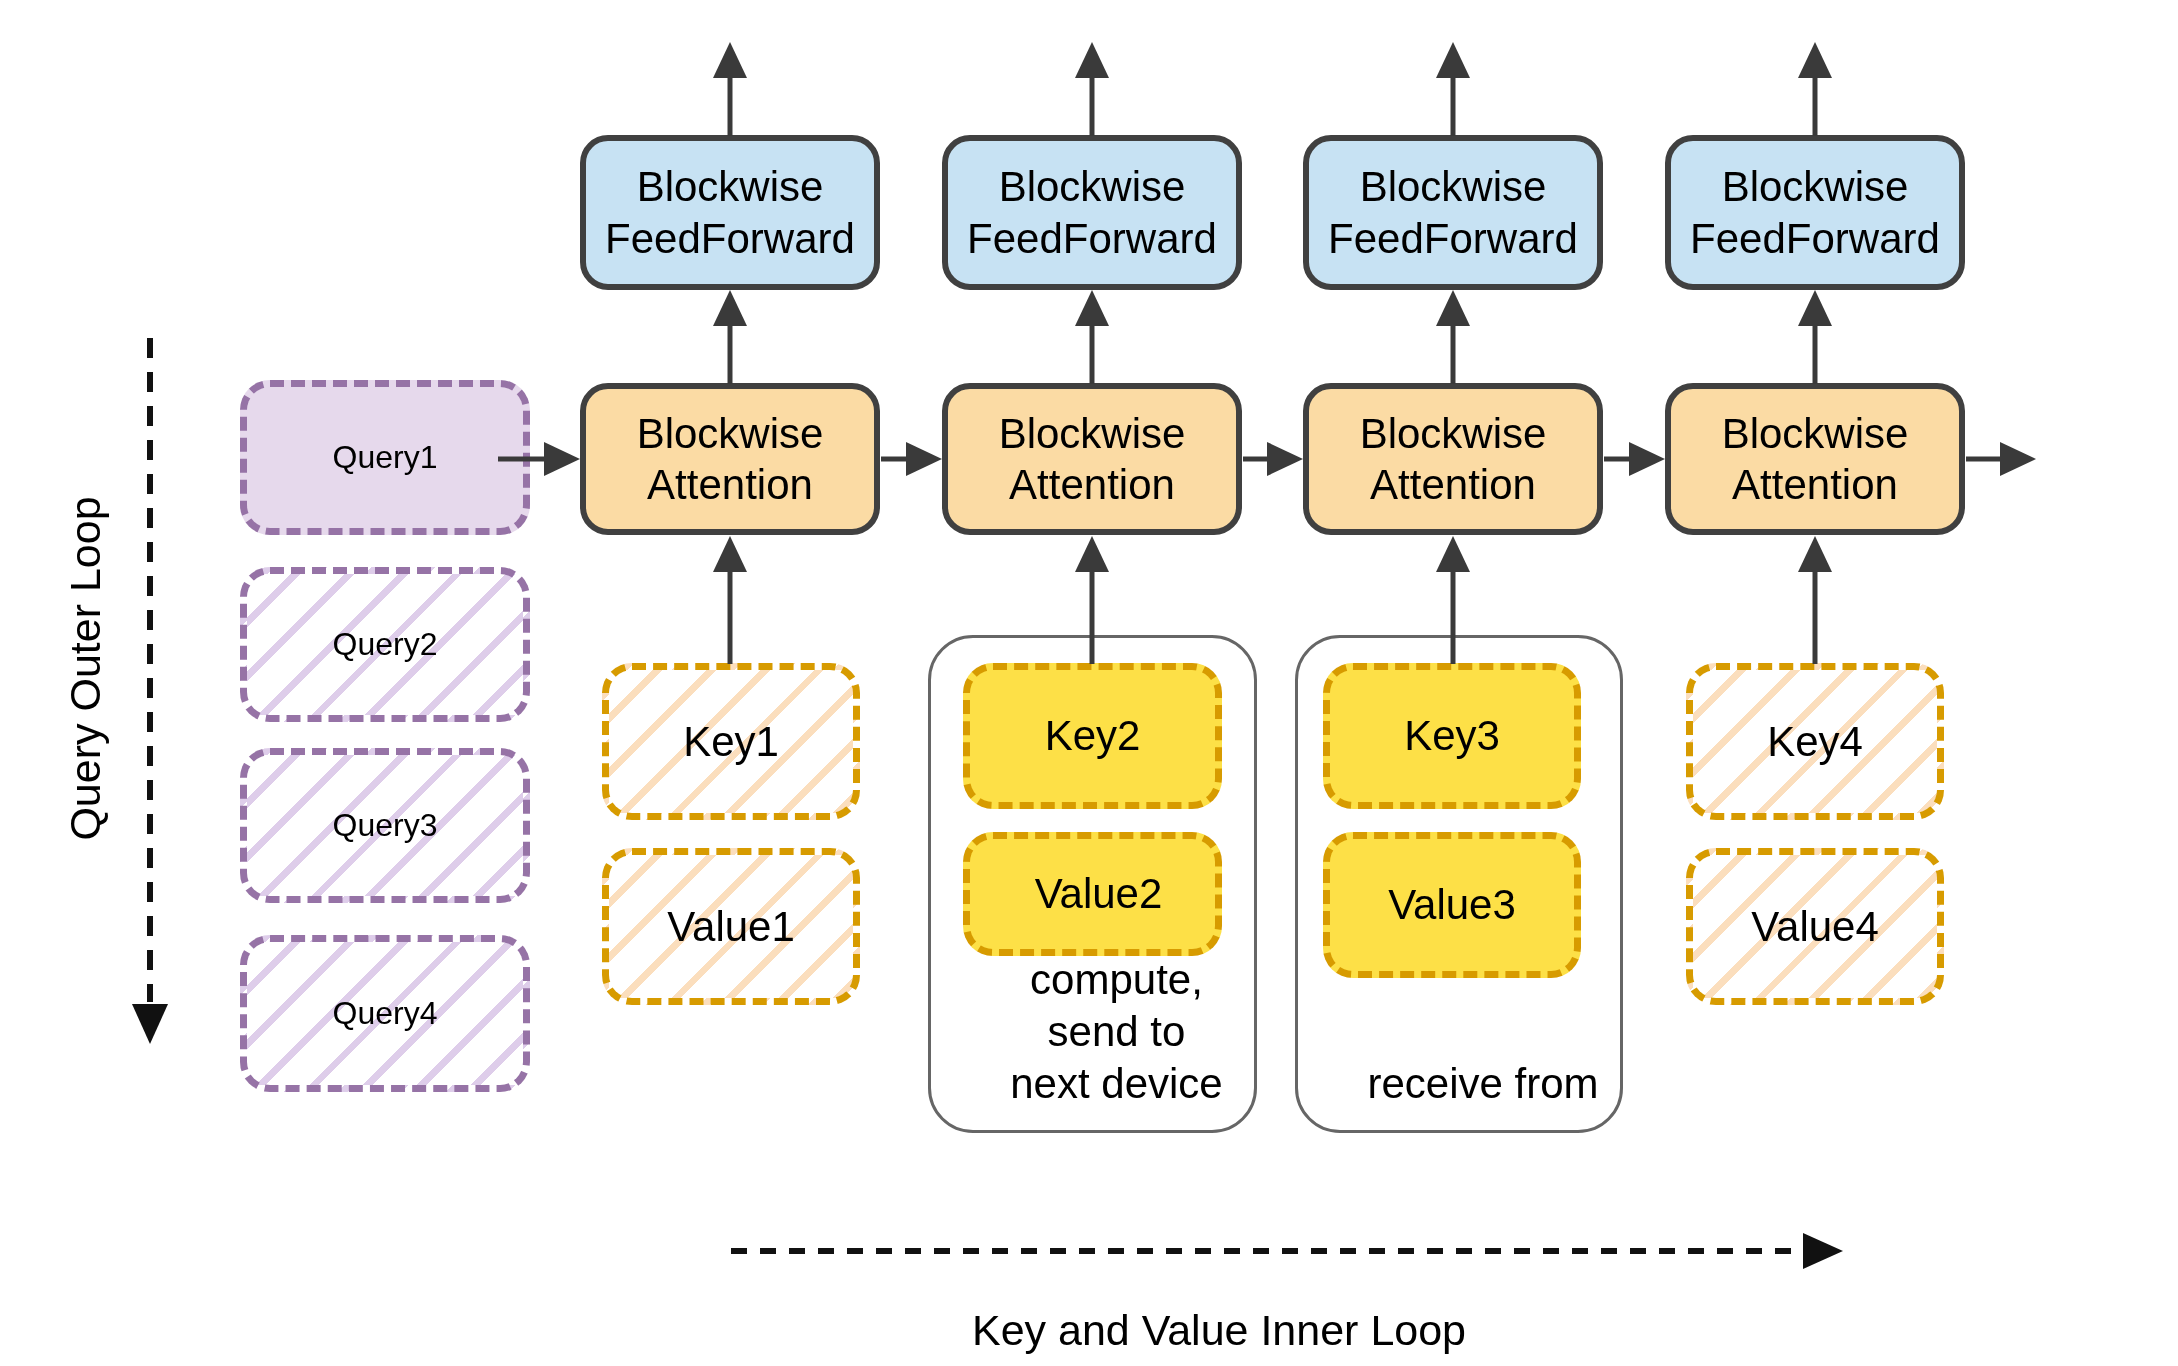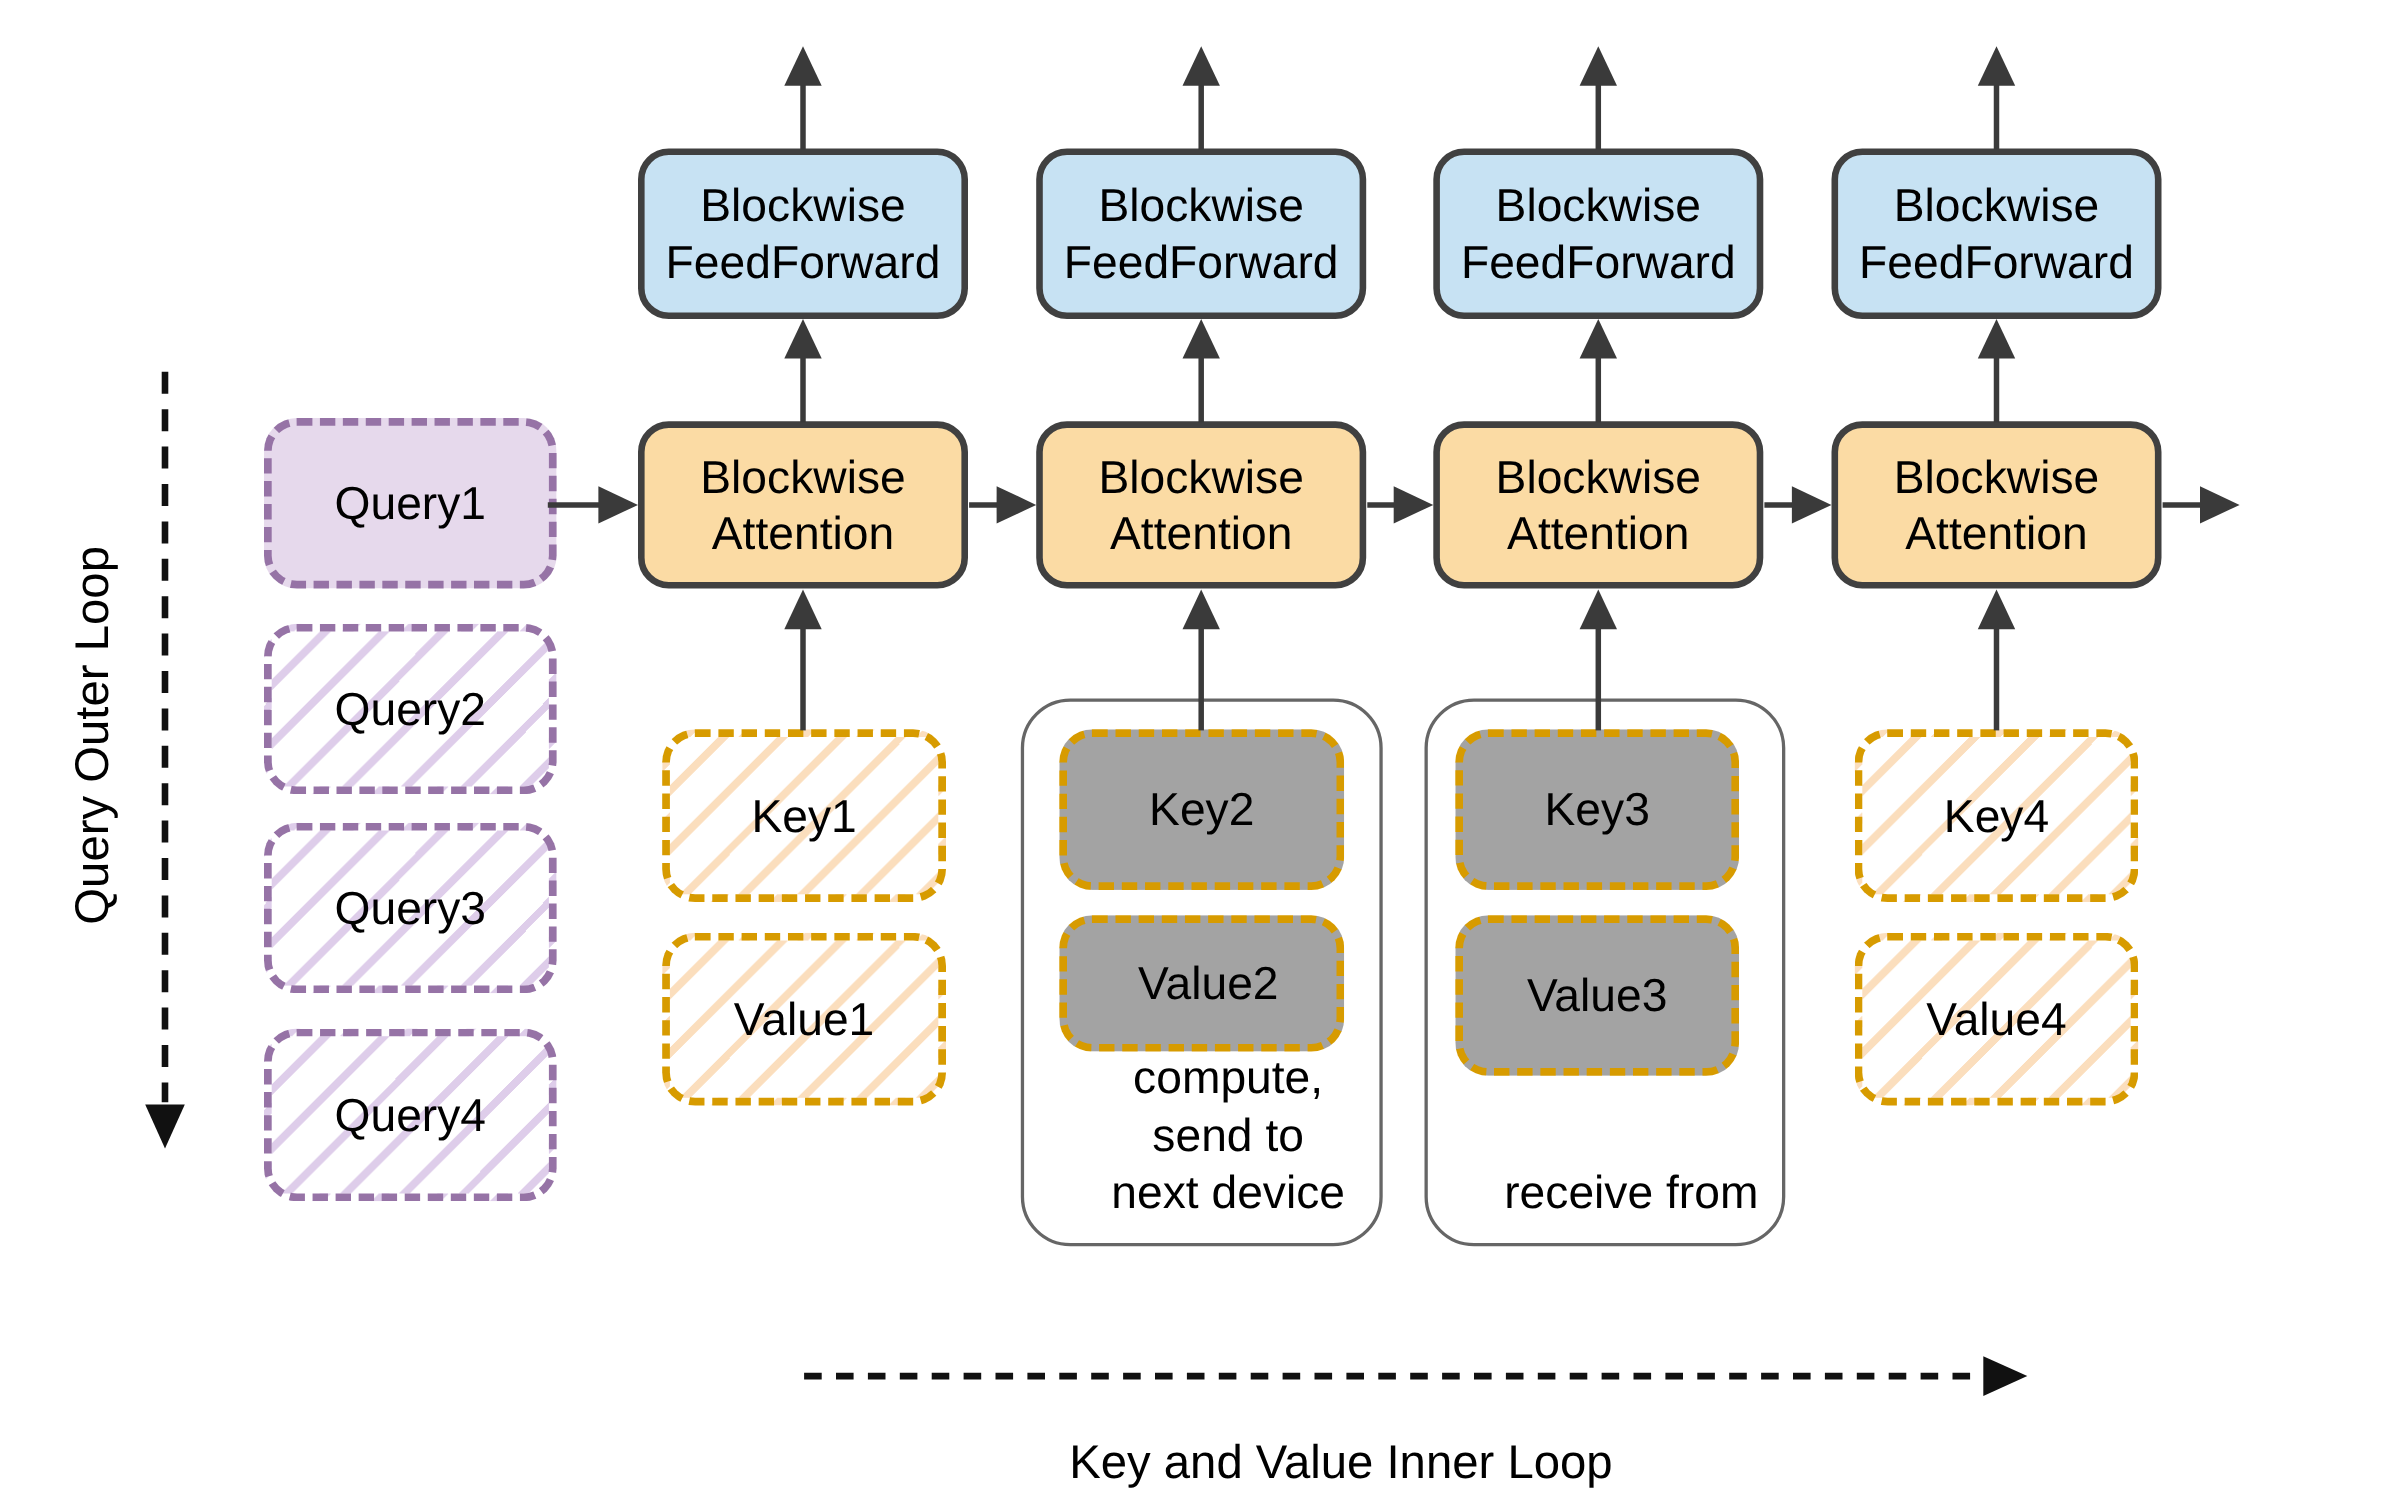--- a/index.html
+++ b/index.html
@@ -10,31 +10,31 @@
   .box{
     position:absolute;box-sizing:border-box;border:6px solid #404040;border-radius:28px;
     display:flex;align-items:center;justify-content:center;text-align:center;
     font-size:42px;line-height:1.22;padding:0 18px;
   }
   .ff{background:#C7E2F3;}
   .attn{background:#FBDBA4;}
   .qbox{
     position:absolute;box-sizing:border-box;border:7px dashed #9673A6;border-radius:30px;
     display:flex;align-items:center;justify-content:center;text-align:left;
-    font-size:42px;left:240px;width:266px;height:155px;
+    font-size:32px;left:240px;width:290px;height:155px;
   }
   .q-solid{background:#E6D9EC;}
   .q-hatch{background:repeating-linear-gradient(135deg,#ffffff 0px,#ffffff 31px,#DECDEA 31px,#DECDEA 38px);}
   .kv{
     position:absolute;box-sizing:border-box;border:7px dashed #D79B00;border-radius:30px;
     display:flex;align-items:center;justify-content:center;text-align:center;
     font-size:42px;width:258px;
   }
   .kv-hatch{background:repeating-linear-gradient(135deg,#ffffff 0px,#ffffff 31px,#FBDEBD 31px,#FBDEBD 38px);}
-  .kv-solid{background:#a3a3a3;}
+  .kv-solid{background:#fde047;}
   .container{
     position:absolute;box-sizing:border-box;border:3px solid #666666;border-radius:45px;background:#ffffff;
   }
   .container-note{
     position:absolute;left:0;right:0;bottom:20px;text-align:center;font-size:42px;line-height:1.24;padding-left:48px;
   }
   .loop-label-v{
     position:absolute;left:-265px;top:644px;width:700px;text-align:center;font-size:43px;
     transform:rotate(-90deg);
   }

